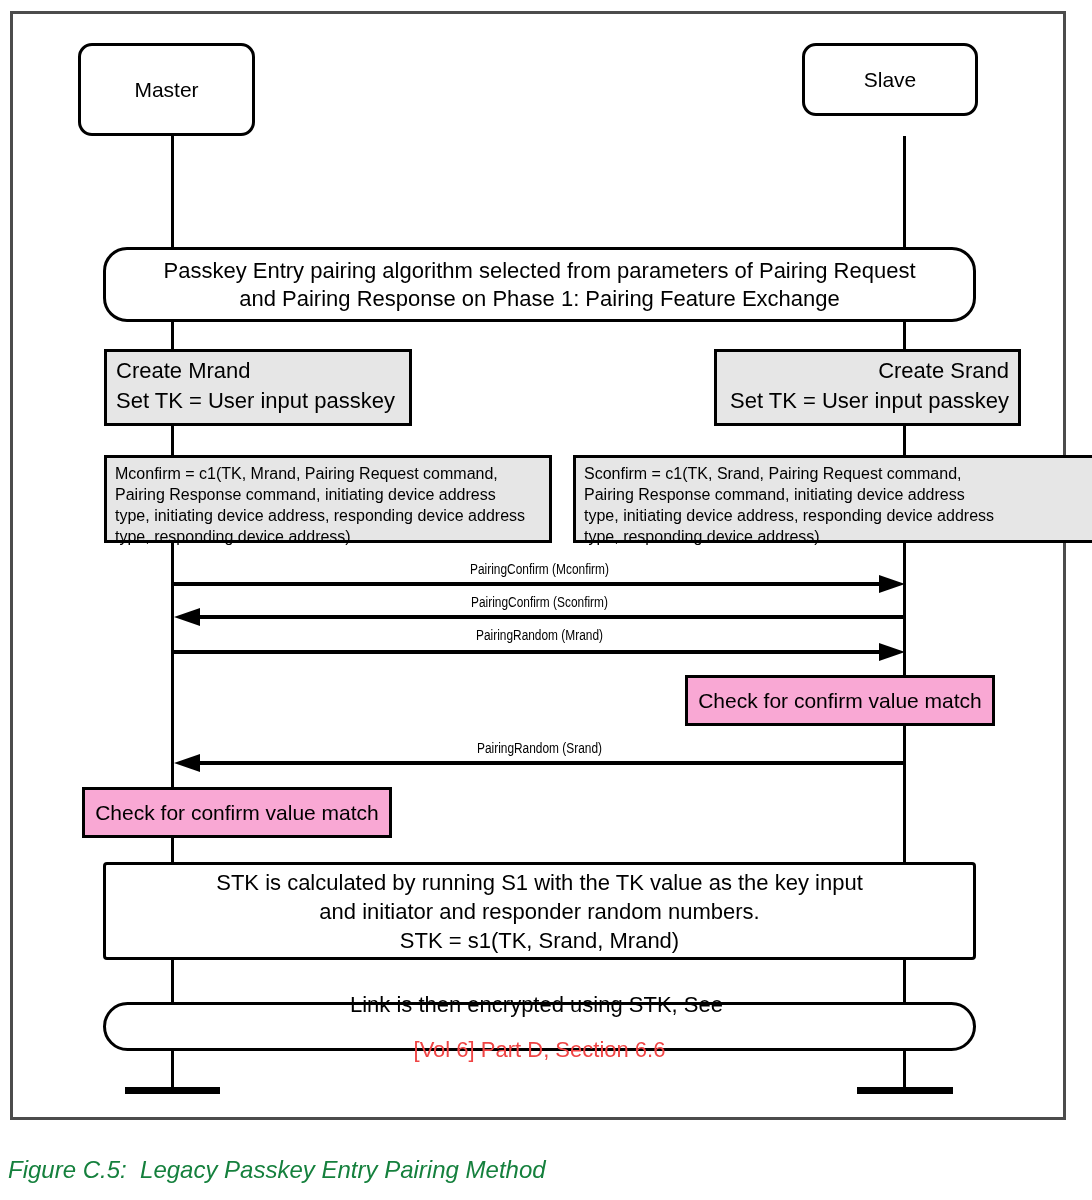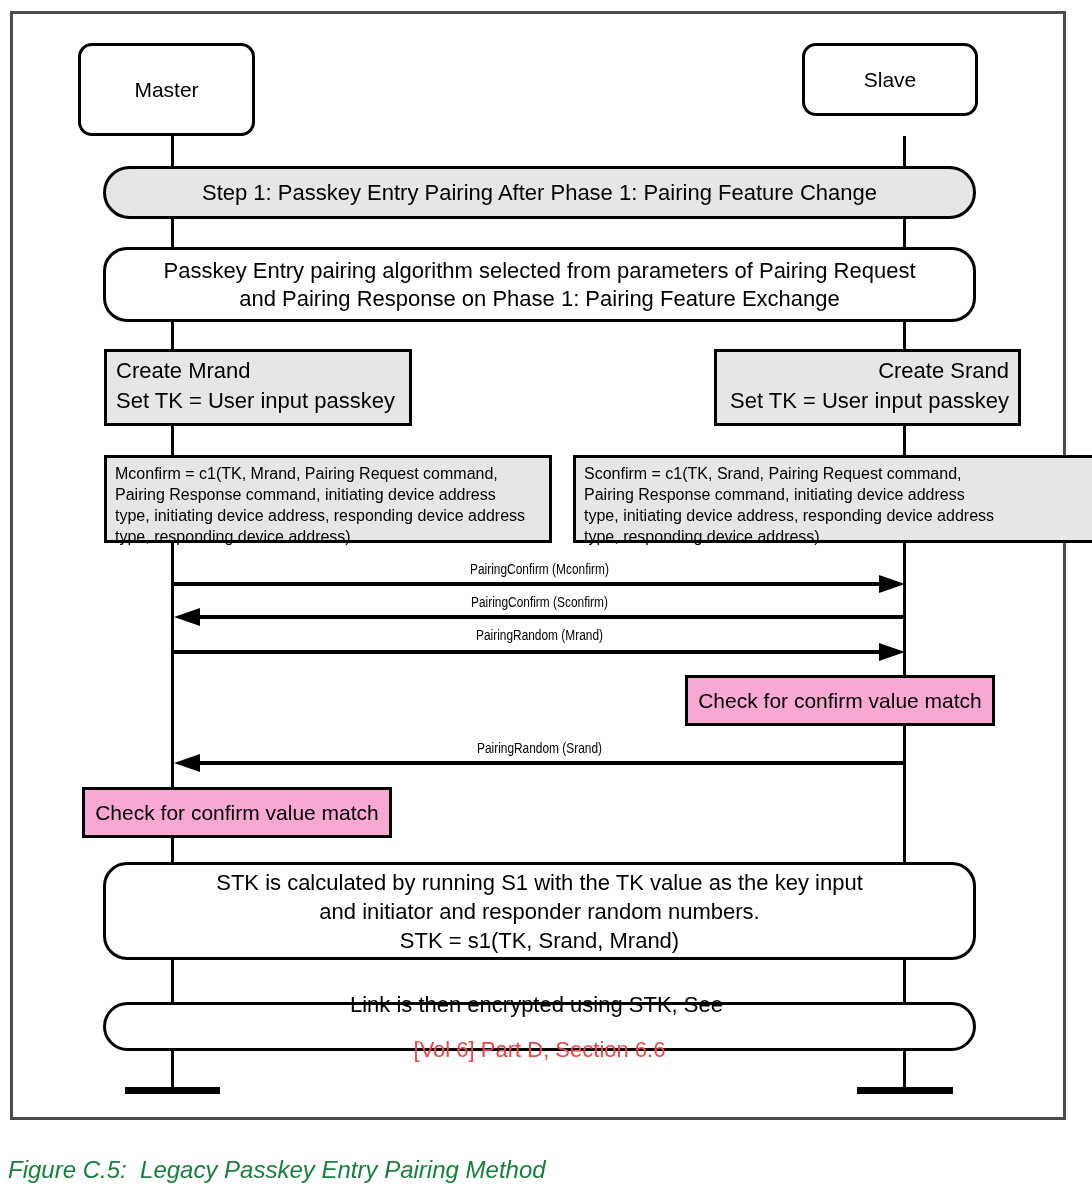--- a/index.html
+++ b/index.html
@@ -62,23 +62,20 @@
   <div class="lifeline" style="left:171px; top:136px; height:954px;"></div>
   <div class="lifeline" style="left:903px; top:136px; height:954px;"></div>
 
   <div class="node participant" style="left:78px; top:43px; width:177px; height:93px;">
     <span>Master</span>
   </div>
   <div class="node participant" style="left:802px; top:43px; width:176px; height:73px;">
     <span>Slave</span>
   </div>
 
-  <div class="node pill" style="left:103px; top:166px; width:873px; height:53px;">
-    <span>Step 1: Passkey Entry Pairing After Phase 1: Pairing Feature Change</span>
-  </div>
 
   <div class="node note-round" style="left:103px; top:247px; width:873px; height:75px;">
     <div>Passkey Entry pairing algorithm selected from parameters of Pairing Request</div>
     <div>and Pairing Response on Phase 1: Pairing Feature Exchange</div>
   </div>
 
   <div class="gray-box" style="left:80px; top:349px; width:308px; height:77px; text-align:left;">
     <div>Create Mrand</div>
     <div>Set TK = User input passkey</div>
   </div>
@@ -117,21 +114,21 @@
   </div>
 
   <div class="msg-label" style="left:174px; top:740px; width:731px;">PairingRandom (Srand)</div>
   <div class="msg-line" style="left:200px; top:761px; width:705px;"></div>
   <div class="arrow-left" style="left:174px; top:754px;"></div>
 
   <div class="check-box" style="left:82px; top:787px; width:310px; height:51px;">
     <span>Check for confirm value match</span>
   </div>
 
-  <div class="node note-round" style="left:103px; top:862px; width:873px; height:98px; border-radius:24px; line-height:29px;">
+  <div class="node note-round" style="left:103px; top:862px; width:873px; height:98px; border-radius:4px; line-height:29px;">
     <div>STK is calculated by running S1 with the TK value as the key input</div>
     <div>and initiator and responder random numbers.</div>
     <div>STK = s1(TK, Srand, Mrand)</div>
   </div>
 
   <div class="node note-round" style="left:103px; top:1002px; width:873px; height:49px; border-radius:25px; flex-direction:column; line-height:45px;">
     <span style="white-space:pre;">Link is then encrypted using STK, See </span>
       <span class="ref-link">[Vol 6] Part D, Section 6.6</span>
   </div>
 

